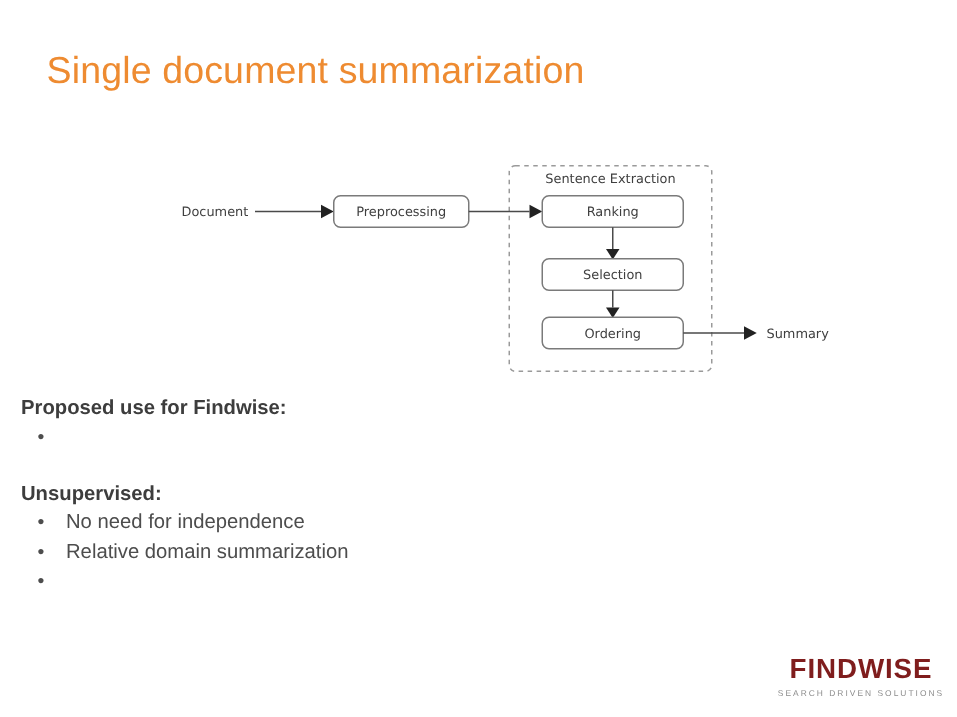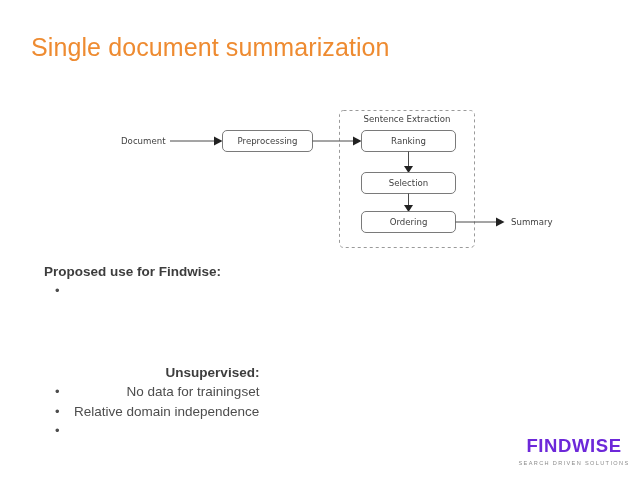--- a/index.html
+++ b/index.html
@@ -72,22 +72,21 @@
     stroke-width: 1;
     fill: none;
   }
   .dgm-arrowhead {
     fill: #222222;
   }
 
   
   .body-block {
     position: absolute;
-    left: 44px;
-    text-align: right;
+    left: 14px;
   }
   .block-heading {
     font-size: 13.5px;
     font-weight: bold;
     color: #3d3d3d;
     line-height: 19px;
     white-space: nowrap;
   }
   ul.bullets {
     list-style: none;
@@ -105,35 +104,35 @@
   ul.bullets li .bullet-dot {
     position: absolute;
     left: 11px;
     top: 0;
     font-size: 13px;
     color: #4d4d4d;
     line-height: 19.5px;
   }
 
   #block-proposed { top: 262px; }
-  #block-unsupervised { top: 319px; margin-top: 44px; }
+  #block-unsupervised { top: 319px; }
 
   
   #logo {
     position: absolute;
     right: 8px;
     top: 436px;
     text-align: center;
     width: 112px;
   }
   #logo-wordmark {
     font-family: "Liberation Sans", sans-serif;
     font-size: 18.5px;
     font-weight: bold;
-    color: #6d28d9;
+    color: #7f1d1d;
     letter-spacing: 0.6px;
     line-height: 20px;
   }
   #logo-tagline {
     font-family: "Liberation Sans", sans-serif;
     font-size: 5.6px;
     font-weight: normal;
     color: #8c8c8c;
     letter-spacing: 1.35px;
     line-height: 10px;
@@ -192,25 +191,25 @@
         <span class="bullet-dot">•</span>
       </li>
     </ul>
   </div>
 
   <div class="body-block" id="block-unsupervised">
     <div class="block-heading">Unsupervised:</div>
     <ul class="bullets">
       <li>
         <span class="bullet-dot">•</span>
-        <span>No data for trainingset</span>
-      </li>
-      <li>
-        <span class="bullet-dot">•</span>
-        <span>Relative domain independence</span>
+        <span>No need for independence</span>
+      </li>
+      <li>
+        <span class="bullet-dot">•</span>
+        <span>Relative domain summarization</span>
       </li>
       <li>
         <span class="bullet-dot">•</span>
       </li>
     </ul>
   </div>
 
   <div id="logo">
     <div id="logo-wordmark">FINDWISE</div>
     <div id="logo-tagline">SEARCH DRIVEN SOLUTIONS</div>

